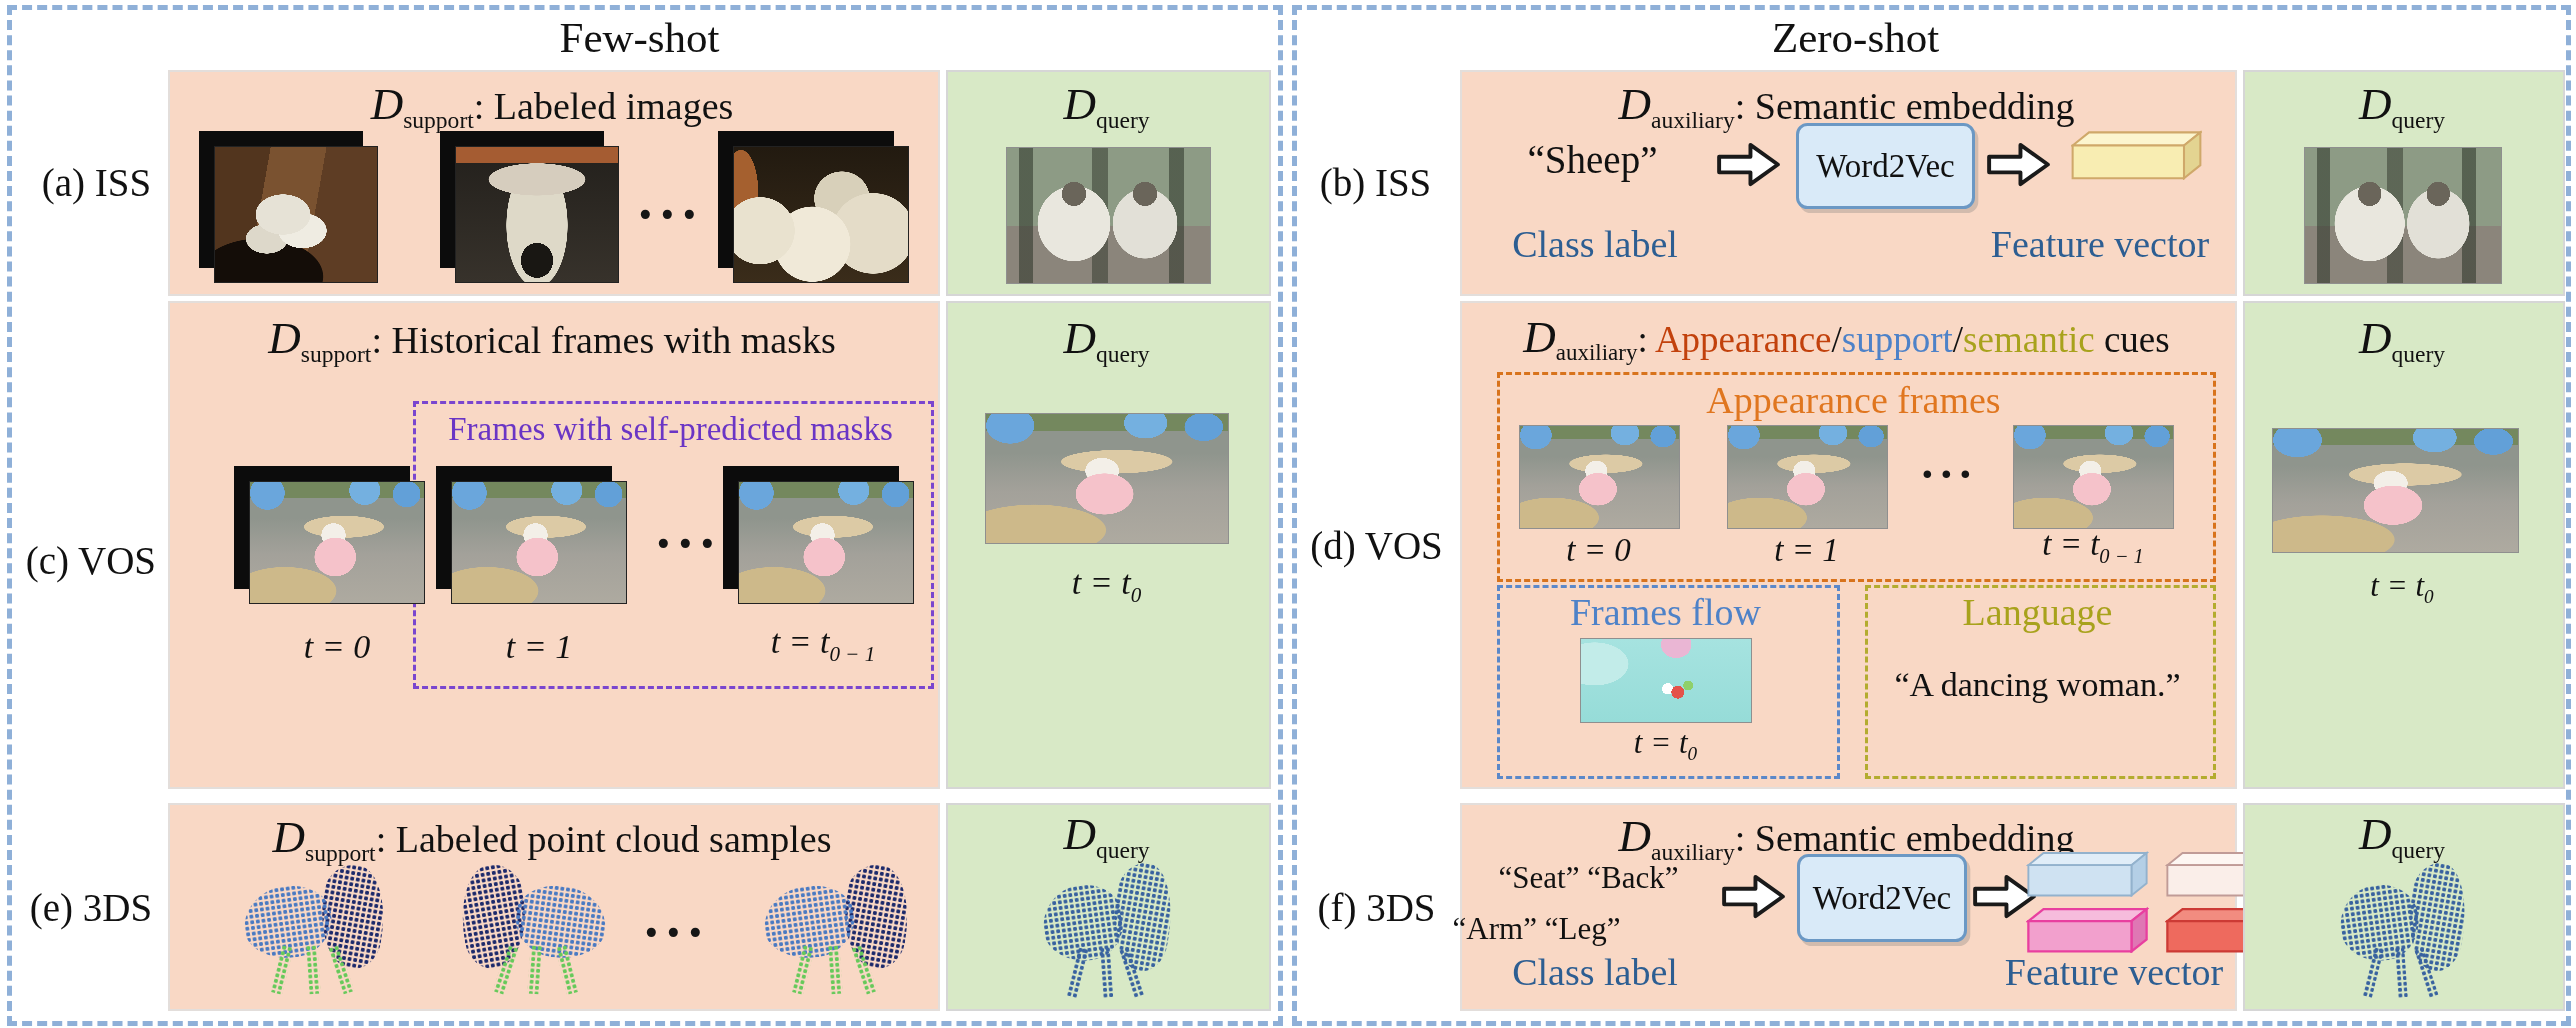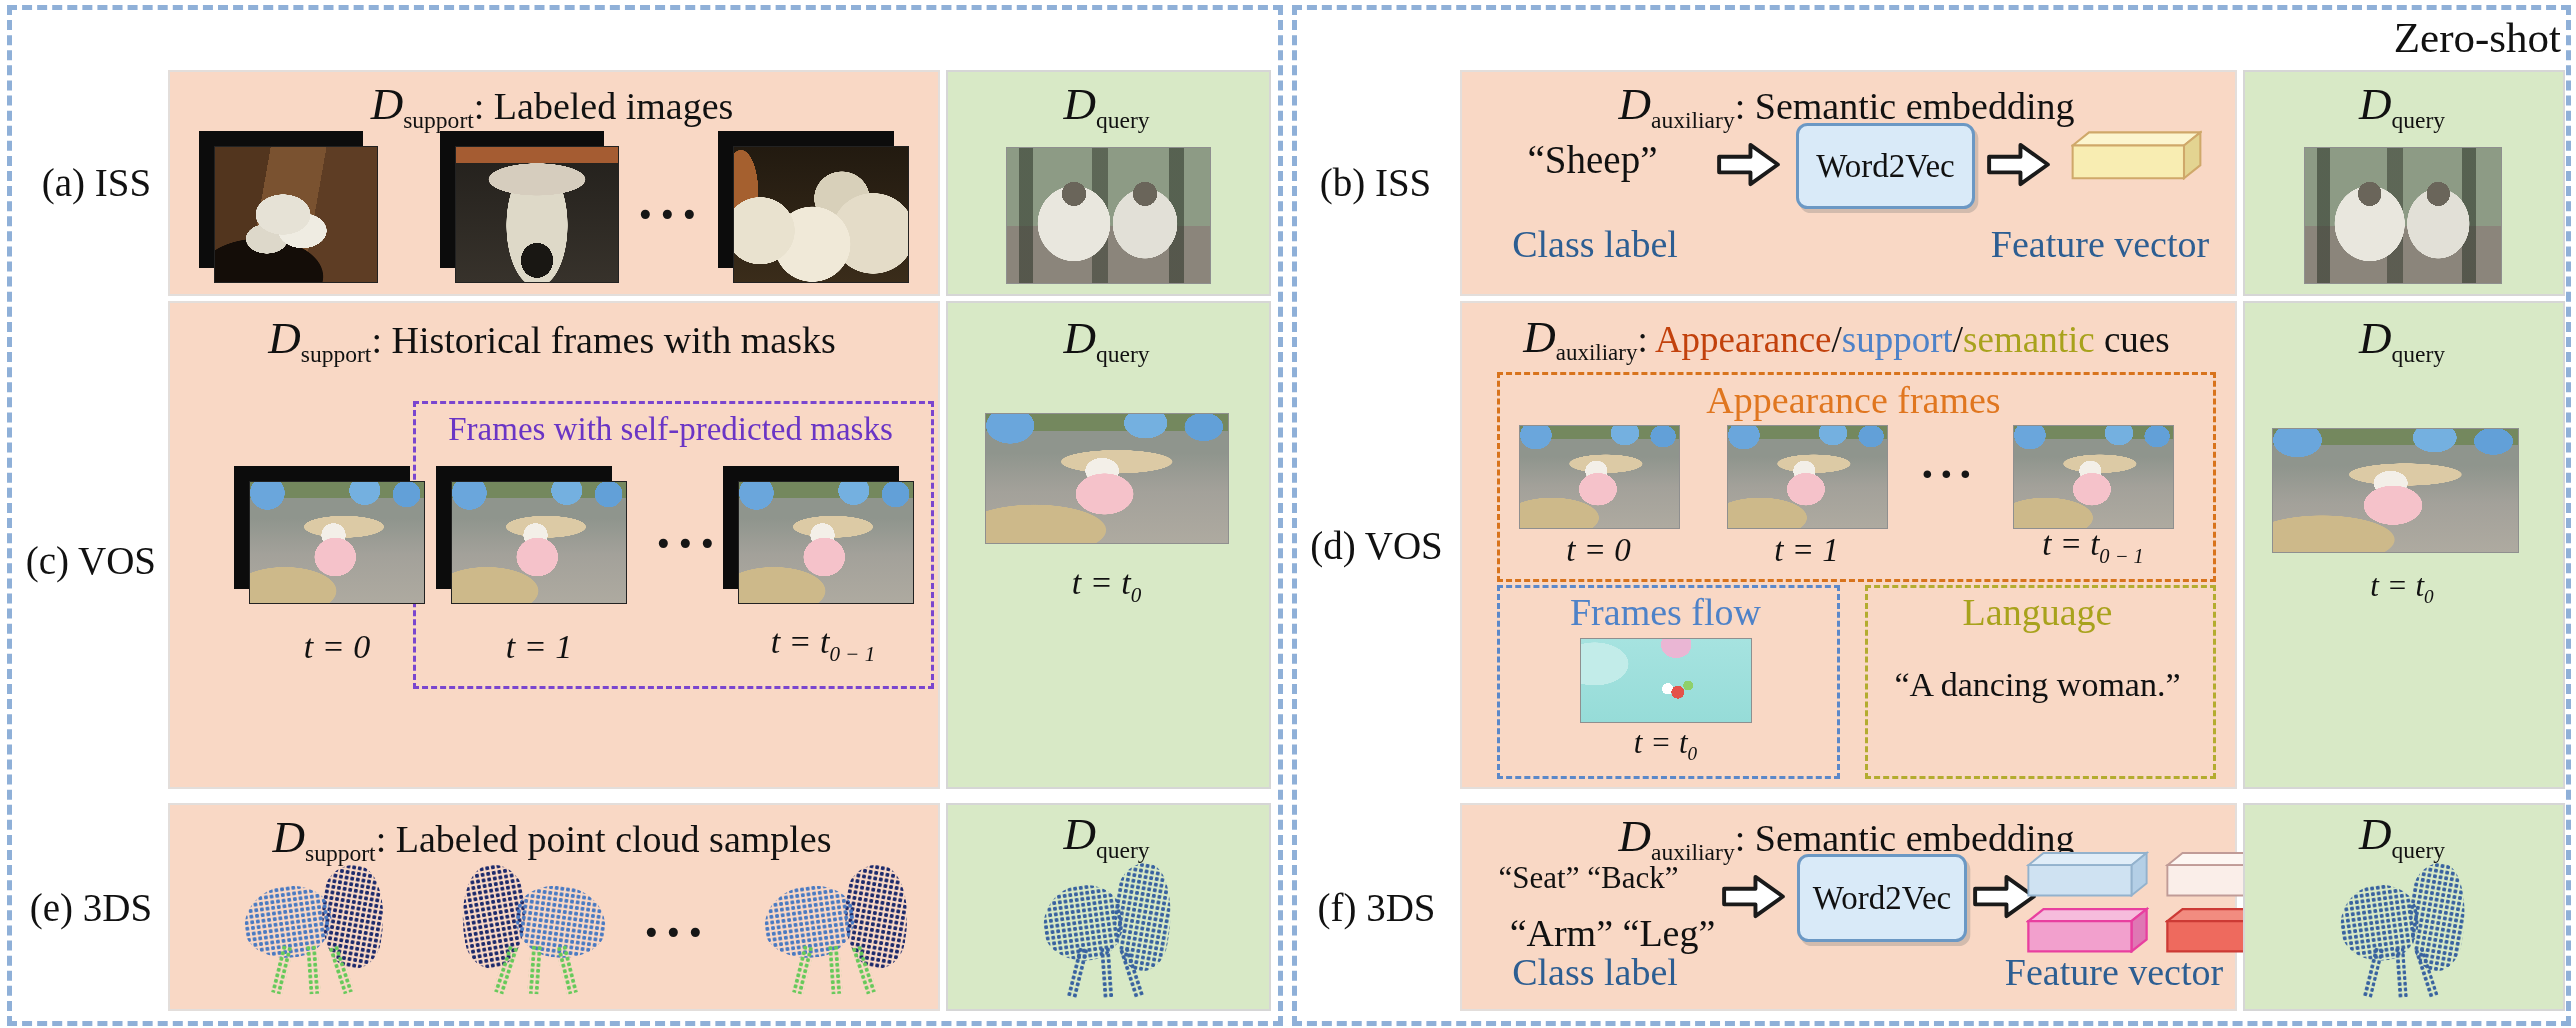--- a/index.html
+++ b/index.html
@@ -121,21 +121,22 @@
   .chair .lg3{left:64%;transform:rotate(-18deg);}
   .chair.q .back,.chair.q .seat,.chair.q .leg{--c:#38629f;}
 </style>
 </head>
 <body>
 
 <div class="fig">
 
   <div class="panel" style="left:6.5px;top:4.9px;width:1266px;height:1011px;"></div>
   <div class="panel" style="left:1292px;top:4.9px;width:1269px;height:1011px;"></div>
-  <div class="ptitle" style="left:1292px;top:13px;width:1269px;text-align:right;">Zero-shot</div>
+  <div class="ptitle" style="left:6.5px;top:13px;width:1266px;">Few-shot</div>
+  <div class="ptitle" style="left:1221px;top:13px;width:1269px;">Zero-shot</div>
 
   <div>
     <div class="rowlab" style="left:21px;top:160px;width:151px;">(a) ISS</div>
     <div class="sbox" style="left:168px;top:70px;width:768px;height:222px;"></div>
     <div class="btitle" style="left:168px;top:78px;width:768px;">
       <span class="bD">D</span><sub>support</sub><span>: Labeled images</span>
     </div>
     <div class="stack" style="left:214px;top:146px;width:164px;height:137px;">
         <i class="im ph-barn"></i>
       </div>
@@ -291,21 +292,21 @@
     </div>
   </div>
 
   <div>
     <div class="rowlab" style="left:1297px;top:885px;width:159px;">(f) 3DS</div>
     <div class="sbox" style="left:1460px;top:803px;width:773px;height:204px;"></div>
     <div class="btitle" style="left:1460px;top:810px;width:773px;">
       <span class="bD">D</span><sub>auxiliary</sub><span>: Semantic embedding</span>
     </div>
     <div class="quote" style="left:1464px;top:860px;width:249px;font-size:31px;">“Seat” “Back”</div>
-    <div class="quote" style="left:1488px;top:911px;width:249px;font-size:38px;">“Arm” “Leg”</div>
+    <div class="quote" style="left:1412px;top:911px;width:249px;font-size:31px;">“Arm” “Leg”</div>
     <svg class="arr" style="left:1721px;top:873px;" width="65" height="47" viewBox="0 0 64 48">
         <path d="M2 16 H34 V4 L62 24 L34 44 V32 H2 Z" fill="#fff" stroke="#1a1a1a" stroke-width="4" stroke-linejoin="round"></path>
       </svg>
     <div class="w2v" style="left:1797px;top:854px;width:164px;height:82px;">Word2Vec</div>
     <svg class="arr" style="left:1972px;top:873px;" width="65" height="47" viewBox="0 0 64 48">
         <path d="M2 16 H34 V4 L62 24 L34 44 V32 H2 Z" fill="#fff" stroke="#1a1a1a" stroke-width="4" stroke-linejoin="round"></path>
       </svg>
     <svg class="barsvg bar-lblue" style="left:2026px;top:850px;" width="123" height="47" viewBox="0 0 160 62">
       <path class="t" d="M2 20 L22 4 H158 L138 20 Z"></path>
         <path class="s" d="M138 20 L158 4 V44 L138 60 Z"></path>

